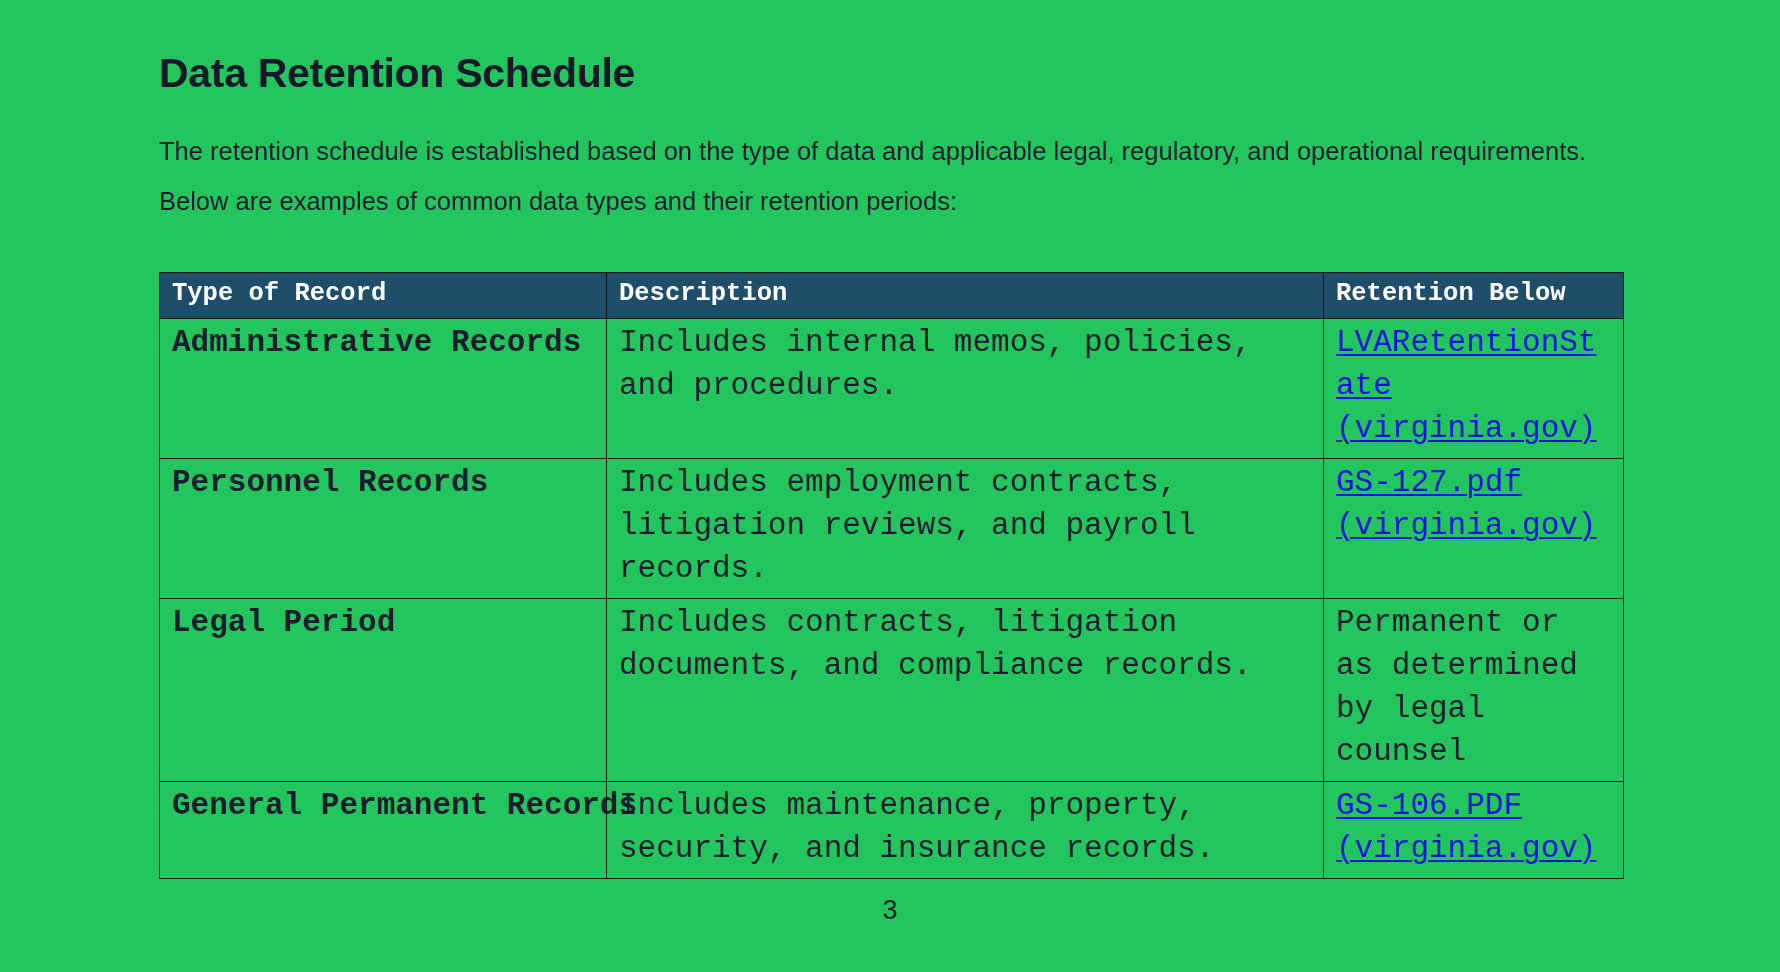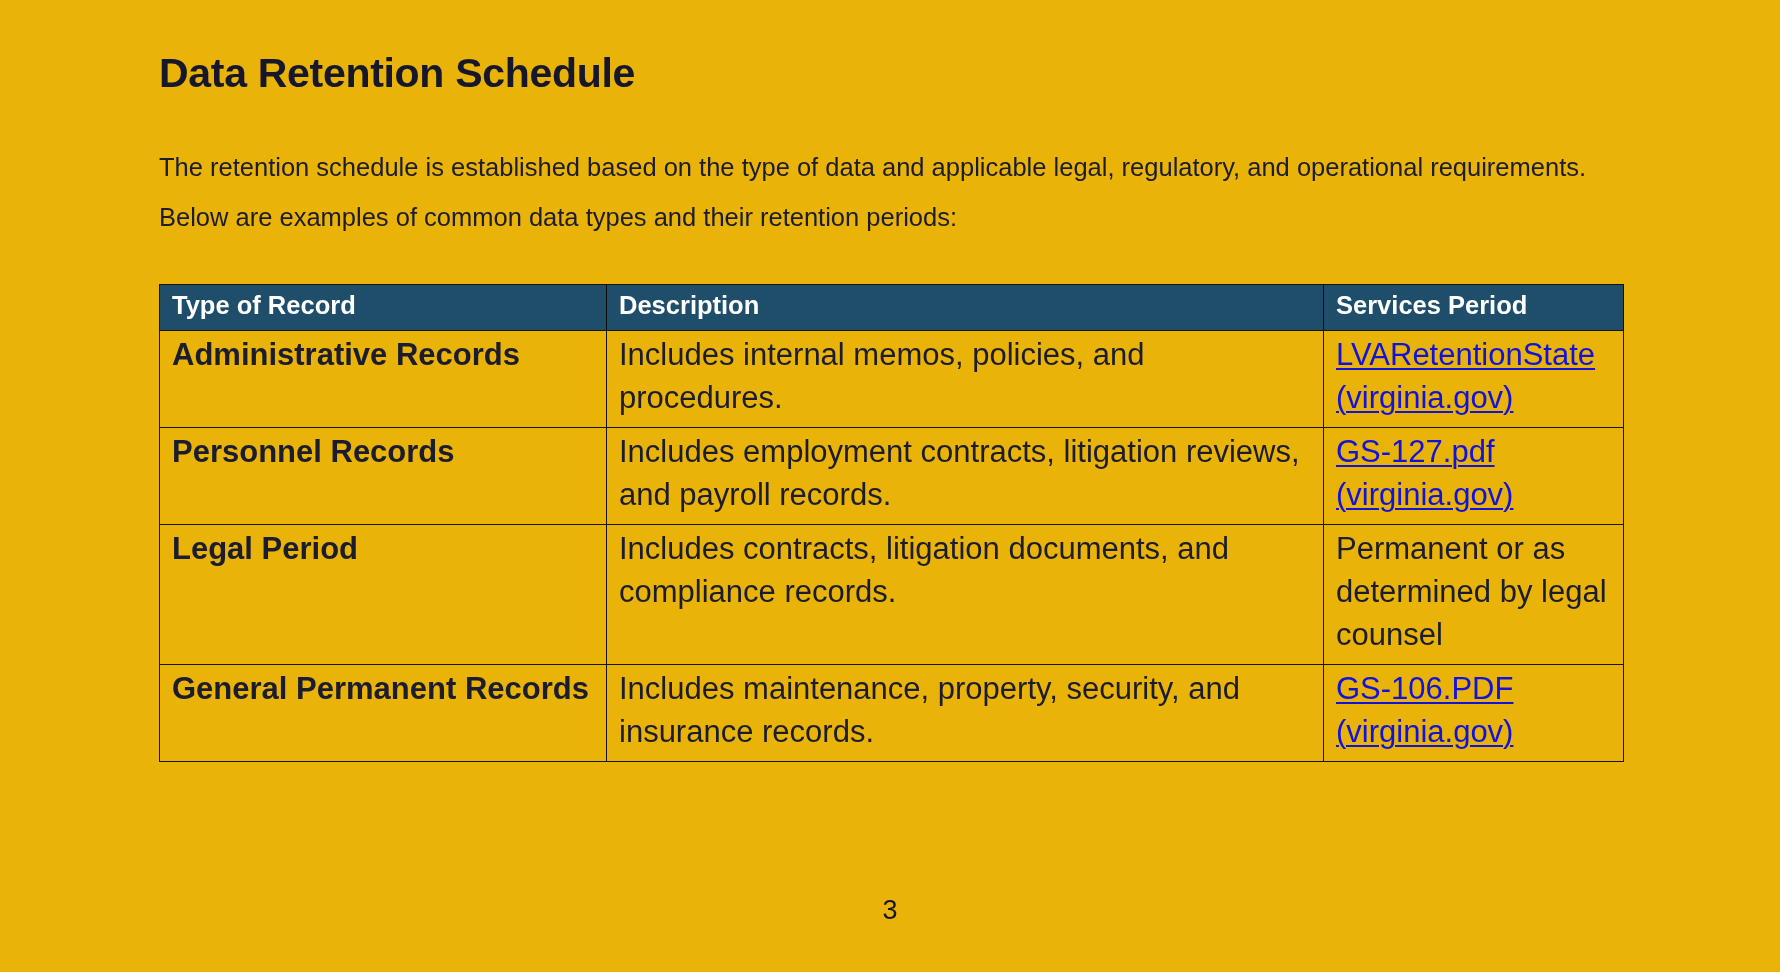--- a/index.html
+++ b/index.html
@@ -13,54 +13,55 @@
     font-family: "Liberation Sans", sans-serif;
     color: #16172b;
     overflow: hidden;
     position: relative;
   }
 
   .page {
     position: relative;
     width: 1780px;
     height: 972px;
-    background: #eab308;
+    background: #22c55e;
     box-sizing: border-box;
   }
 
   .doc-title {
     position: absolute;
     left: 159px;
     top: 22px;
     font-size: 41px;
     font-weight: 700;
     letter-spacing: -0.3px;
     color: #16172b;
     line-height: 1.2;
     white-space: nowrap;
   }
 
   .intro-paragraph {
     position: absolute;
     left: 159px;
-    top: 116px;
+    top: 100px;
     width: 1450px;
     font-size: 25.5px;
     line-height: 50px;
     color: #1b1c2e;
   }
 
   .retention-table {
     position: absolute;
     left: 159px;
-    top: 284px;
+    top: 272px;
     width: 1464px;
     border-collapse: collapse;
     table-layout: fixed;
     border: 1.5px solid #141414;
+    font-family: Liberation Mono, monospace;
   }
 
   .retention-table col.c-type  { width: 447px; }
   .retention-table col.c-desc  { width: 717px; }
   .retention-table col.c-ret   { width: 300px; }
 
   .retention-table thead th {
     background: #1f4e6b;
     color: #ffffff;
     font-size: 25.5px;
@@ -130,21 +131,21 @@
   <table class="retention-table">
     <colgroup>
       <col class="c-type">
       <col class="c-desc">
       <col class="c-ret">
     </colgroup>
     <thead>
       <tr>
         <th>Type of Record</th>
         <th>Description</th>
-        <th>Services Period</th>
+        <th>Retention Below</th>
       </tr>
     </thead>
     <tbody>
 
       <tr>
         <td class="cell-type">Administrative Records</td>
         <td class="cell-desc">Includes internal memos, policies, and procedures.</td>
         <td class="cell-ret"><span class="doc-link">LVARetentionState (virginia.gov)</span></td>
       </tr>
 

